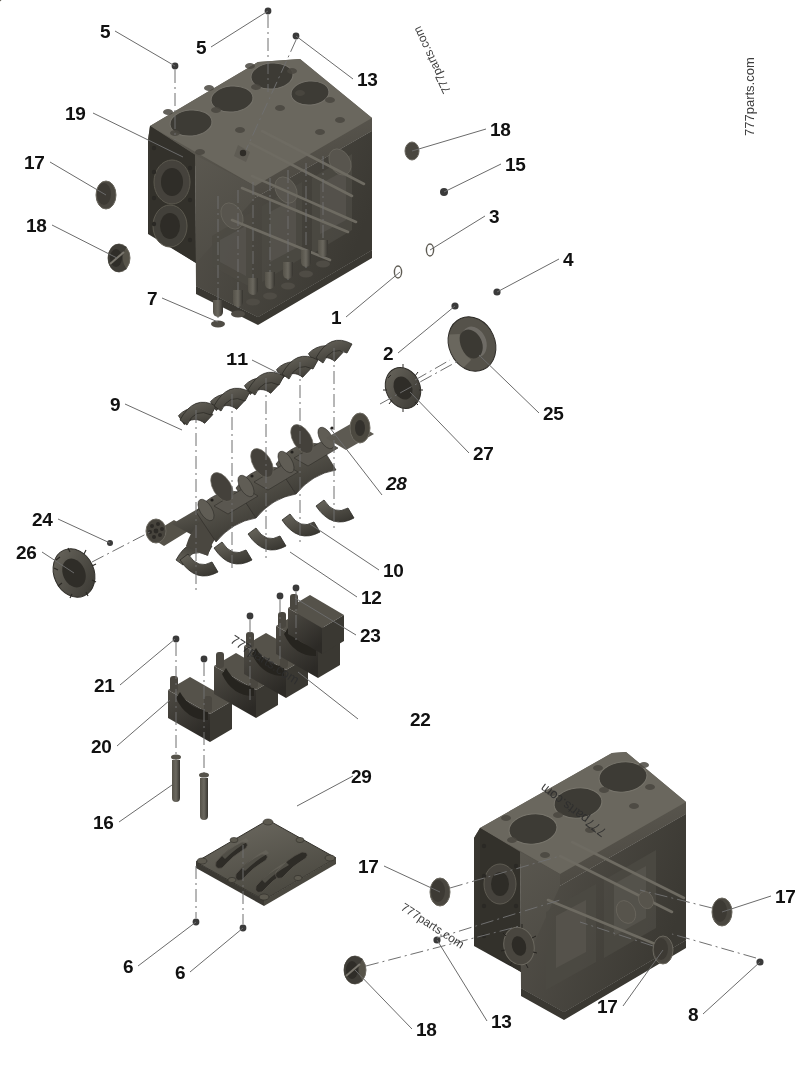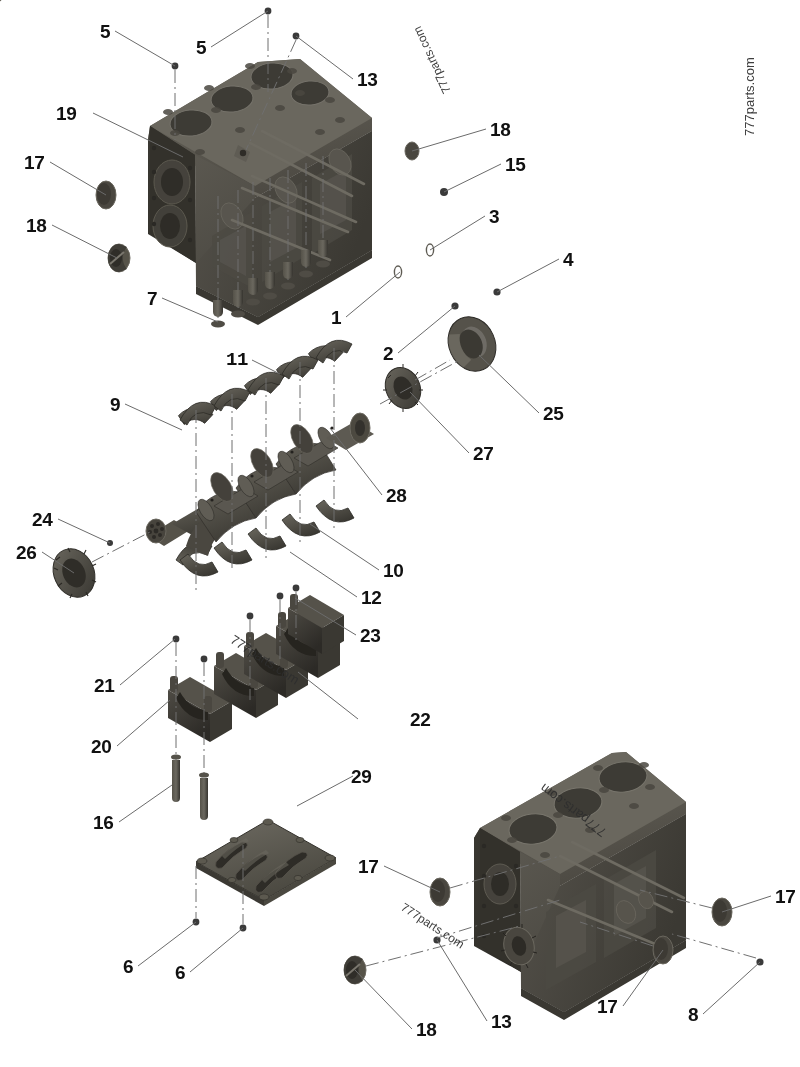--- a/index.html
+++ b/index.html
@@ -621,35 +621,35 @@
         <line x1="487" y1="1021" x2="437" y2="940" class="lead"></line>
         <line x1="623" y1="1006" x2="663" y2="950" class="lead"></line>
         <line x1="703" y1="1014" x2="760" y2="962" class="lead"></line>
       </g>
   </svg>
 
   <div id="callouts">
       <div class="callout" style="left: 100px; top: 22px;">5</div>
       <div class="callout" style="left: 196px; top: 38px;">5</div>
       <div class="callout" style="left: 357px; top: 70px;">13</div>
-      <div class="callout" style="left: 56px; top: 104px;">19</div>
+      <div class="callout" style="left: 65px; top: 104px;">19</div>
       <div class="callout" style="left: 490px; top: 120px;">18</div>
       <div class="callout" style="left: 24px; top: 153px;">17</div>
       <div class="callout" style="left: 505px; top: 155px;">15</div>
       <div class="callout" style="left: 489px; top: 207px;">3</div>
       <div class="callout" style="left: 26px; top: 216px;">18</div>
       <div class="callout" style="left: 563px; top: 250px;">4</div>
       <div class="callout" style="left: 147px; top: 289px;">7</div>
       <div class="callout" style="left: 331px; top: 308px;">1</div>
       <div class="callout" style="left: 226px; top: 351px; font-family: Liberation Mono, monospace;">11</div>
       <div class="callout" style="left: 383px; top: 344px;">2</div>
       <div class="callout" style="left: 543px; top: 404px; text-align: center;">25</div>
       <div class="callout" style="left: 473px; top: 444px;">27</div>
       <div class="callout" style="left: 110px; top: 395px;">9</div>
-      <div class="callout" style="left: 386px; top: 486px;">28</div>
+      <div class="callout" style="left: 386px; top: 474px; font-style: italic;">28</div>
       <div class="callout" style="left: 32px; top: 510px;">24</div>
       <div class="callout" style="left: 16px; top: 543px;">26</div>
       <div class="callout" style="left: 383px; top: 561px;">10</div>
       <div class="callout" style="left: 361px; top: 588px;">12</div>
       <div class="callout" style="left: 360px; top: 626px; text-align: right;">23</div>
       <div class="callout" style="left: 94px; top: 676px;">21</div>
       <div class="callout" style="left: 362px; top: 710px; margin-left: 48px;">22</div>
       <div class="callout" style="left: 91px; top: 737px;">20</div>
       <div class="callout" style="left: 351px; top: 767px;">29</div>
       <div class="callout" style="left: 93px; top: 813px;">16</div>

